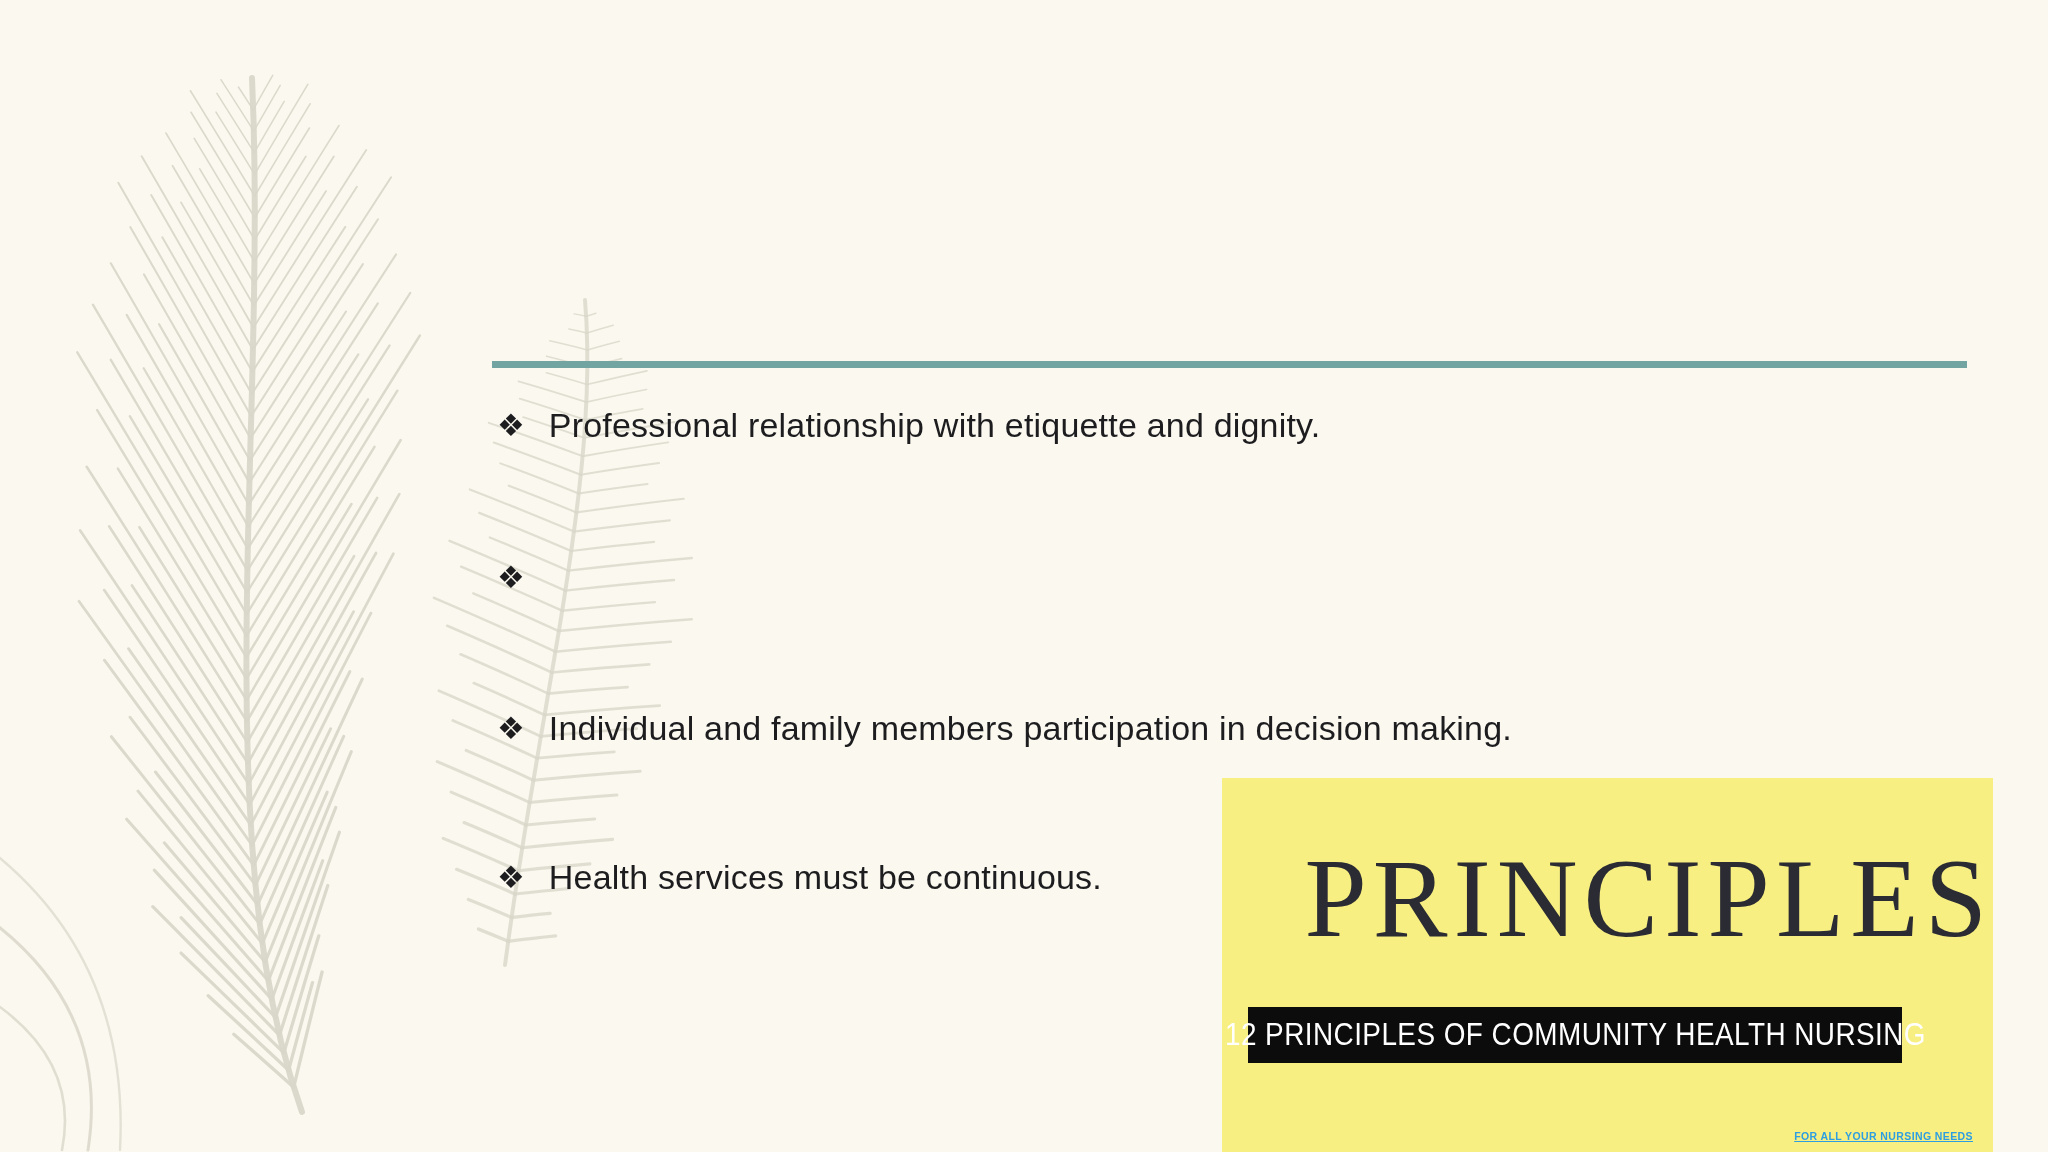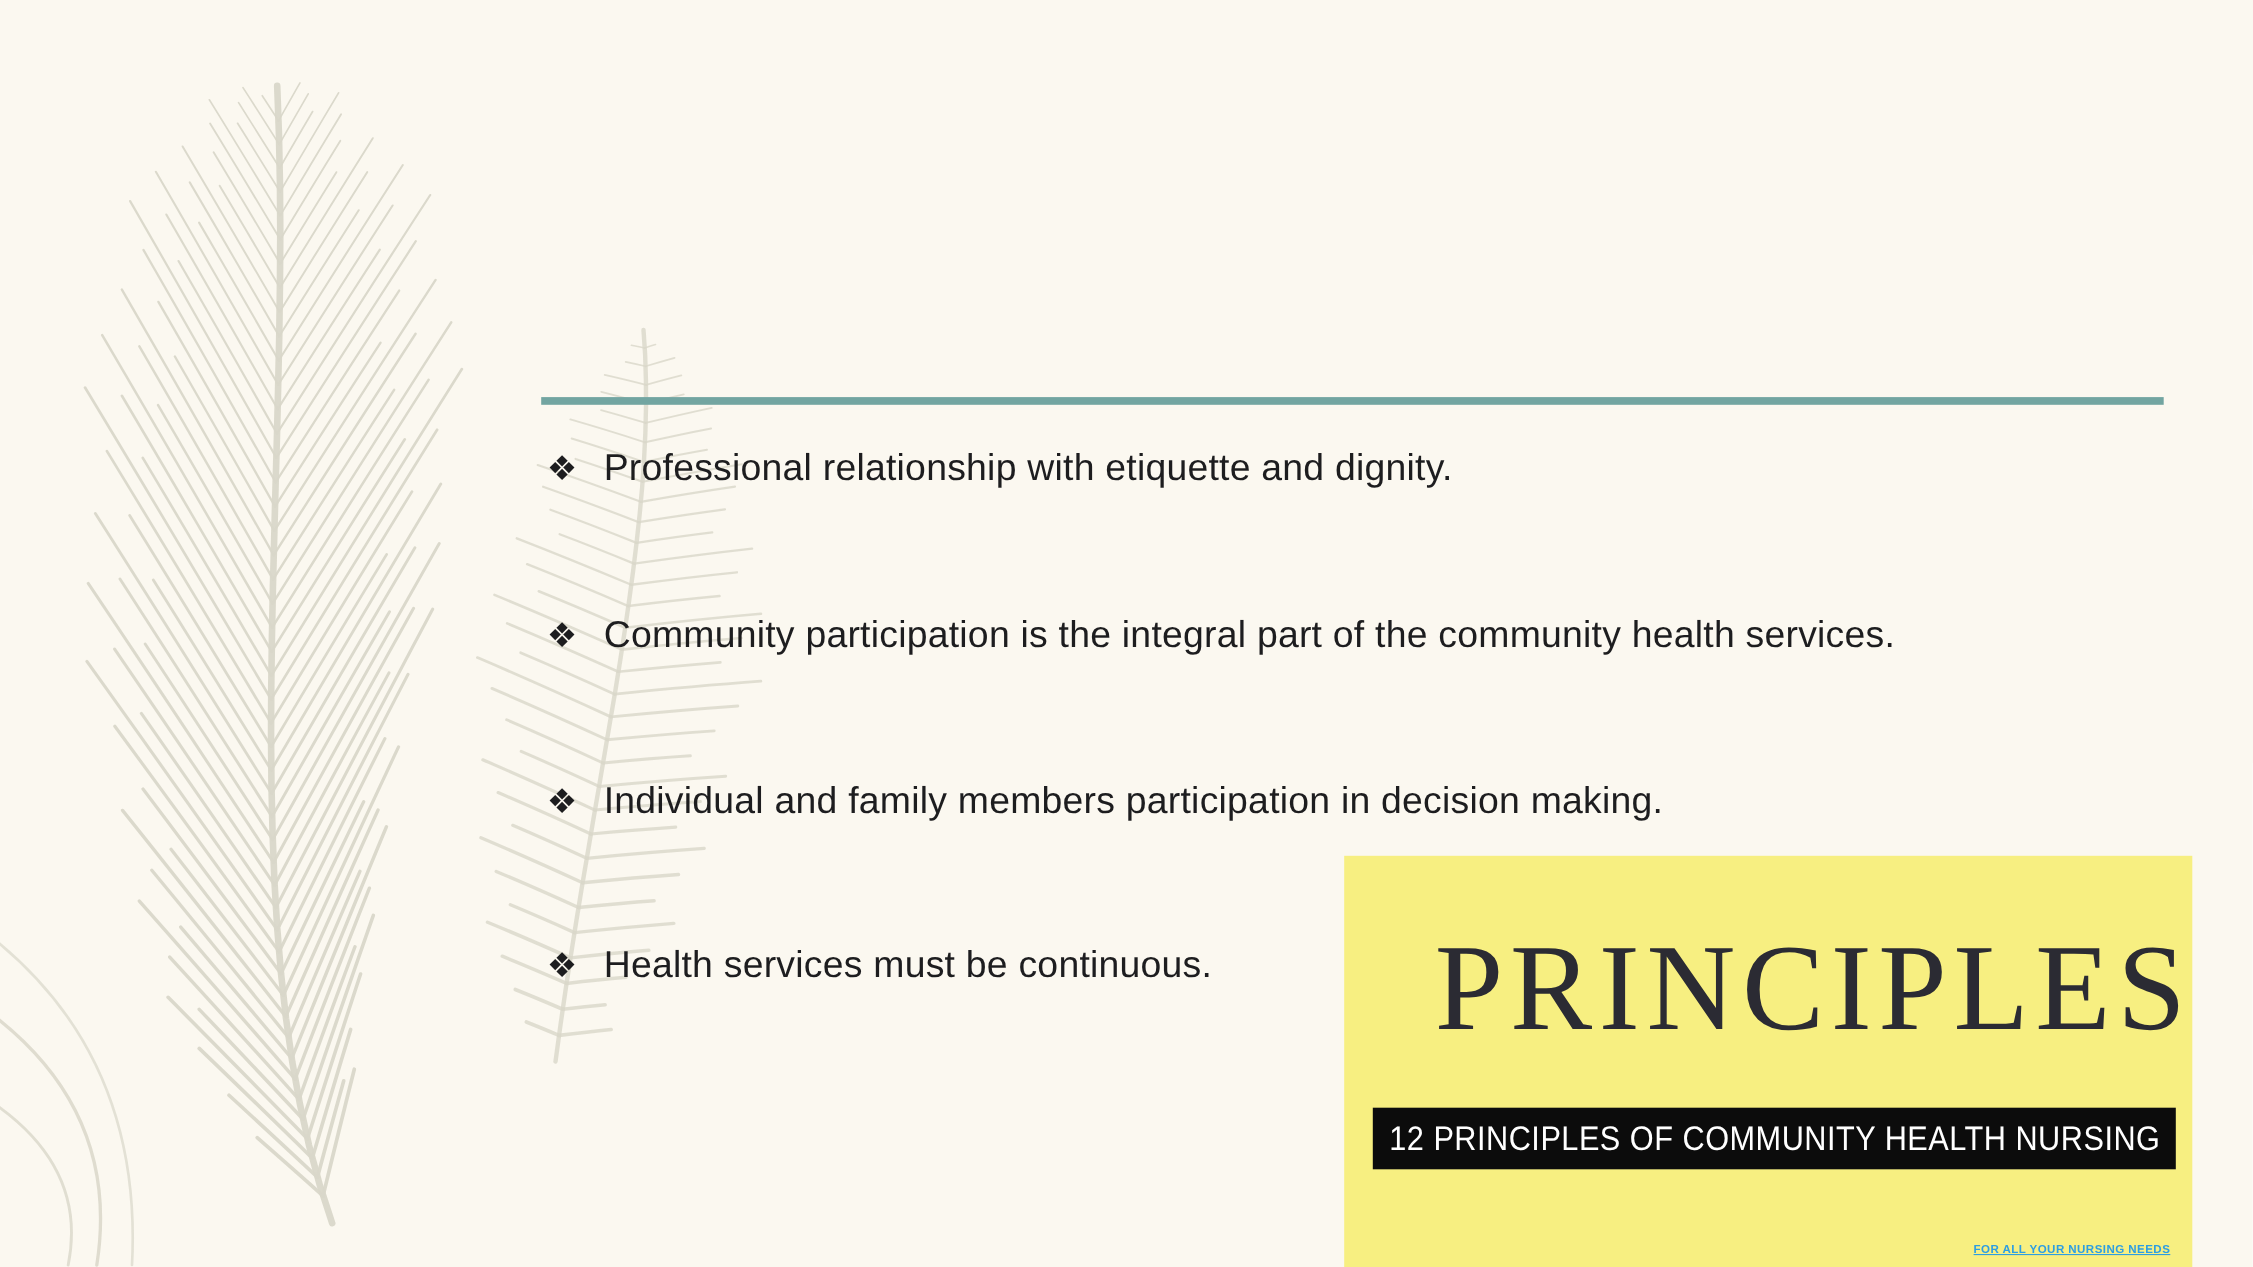--- a/index.html
+++ b/index.html
@@ -64,21 +64,21 @@
     text-align: right;
     font-family: "Liberation Serif", serif;
     font-size: 112px;
     line-height: 1;
     letter-spacing: 6px;
     color: var(--title-ink, #2b2b33);
   }
   .ribbon {
     position: absolute;
     left: 26px; top: 229px;
-    width: 730px; height: 56px;
+    width: 654px; height: 56px;
     background: var(--ribbon-bg, #0c0c0c);
     display: flex;
     align-items: center;
     justify-content: center;
   }
   .ribbon-label {
     color: var(--ribbon-ink, #ffffff);
     font-size: 31px;
     letter-spacing: 0.5px;
     white-space: nowrap;
@@ -293,21 +293,20 @@
     </svg>
 
   <div class="divider"></div>
 
   <div class="bullet-row b0">
     <span class="bullet-icon">❖</span>
     <span class="bullet-text">Professional relationship with etiquette and dignity.</span>
   </div>
   <div class="bullet-row b1">
     <span class="bullet-icon">❖</span>
-    <span class="bullet-text">Community participation is the integral part of the community health services.</span>
   </div>
   <div class="bullet-row b2">
     <span class="bullet-icon">❖</span>
     <span class="bullet-text">Individual and family members participation in decision making.</span>
   </div>
   <div class="bullet-row b3">
     <span class="bullet-icon">❖</span>
     <span class="bullet-text">Health services must be continuous.</span>
   </div>
 

